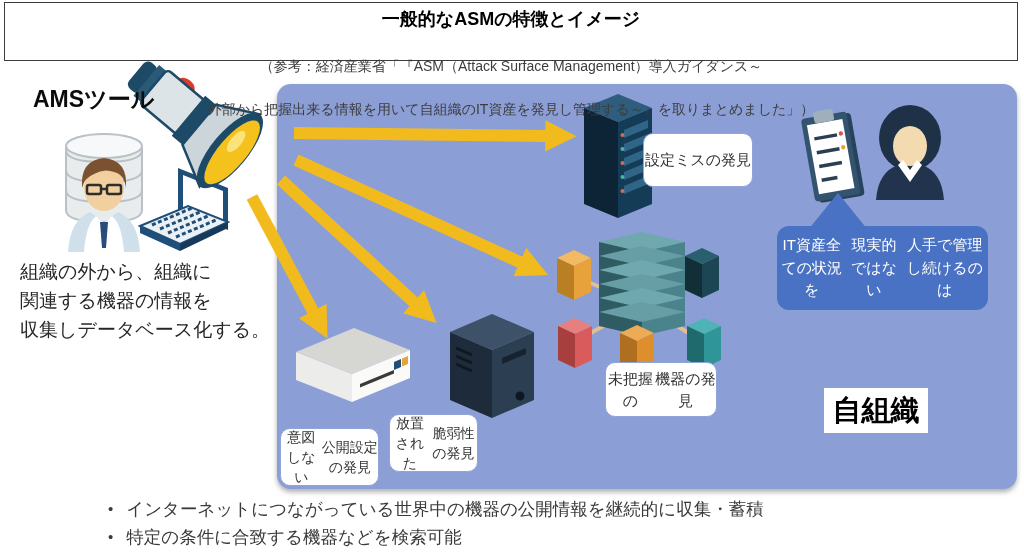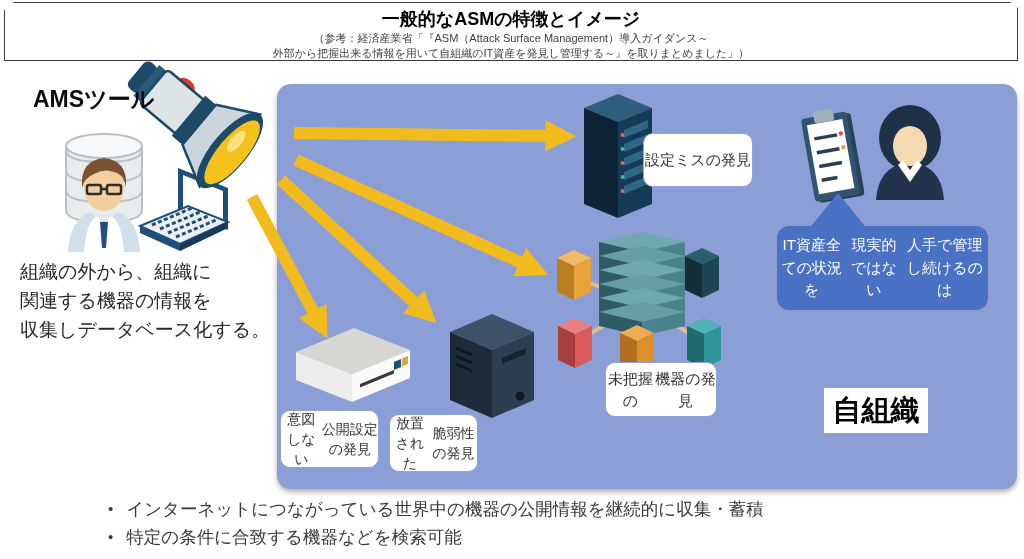--- a/index.html
+++ b/index.html
@@ -3,46 +3,46 @@
 <meta charset="utf-8">
 <style>
   :root{
     --panel-bg:#8C9ED6;
     --bubble:#4A72C4;
     --arrow:#F2BB1D;
     --callout-border:#8FA5D8;
   }
   *{margin:0;padding:0;box-sizing:border-box;}
   body{background:#fff;font-family:"Liberation Sans","DejaVu Sans",sans-serif;}
-  .stage{position:relative;width:1024px;height:559px;background:#fff;overflow:hidden;border-radius:24px;}
+  .stage{position:relative;width:1024px;height:559px;background:#fff;overflow:hidden;}
 
   
   .header{position:absolute;left:4px;top:2px;width:1014px;height:59px;
     border:1.6px solid #3c3c3c;background:#fff;text-align:center;z-index:10;}
   .header .title{margin-top:4px;font-size:18px;font-weight:bold;color:#000;}
-  .header .sub{font-size:11px;color:#3d3d3d;line-height:14.5px;}
+  .header .sub{font-size:14px;color:#3d3d3d;line-height:14.5px;margin-top:28px;}
 
   
   .panel{position:absolute;left:277px;top:84px;width:740px;height:405px;
     background:var(--panel-bg);border-radius:14px;
     box-shadow:0 3px 5px rgba(110,110,110,.55);z-index:1;}
 
   
   .tool-label{position:absolute;left:10px;top:84px;font-size:23px;font-weight:bold;
     color:#0b0b0b;z-index:8;margin-left:23px;}
   .desc{position:absolute;left:20px;top:257px;font-size:19px;line-height:29px;
     color:#262626;z-index:8;}
 
   
   .callout{position:absolute;background:#fff;border:1.6px solid var(--callout-border);
     border-radius:10px;display:flex;flex-direction:row;align-items:center;
     justify-content:center;text-align:center;color:#333;z-index:6;line-height:1.45;}
   .co-misconfig{left:643px;top:133px;width:110px;height:54px;font-size:15px;}
   .co-unknown{left:605px;top:362px;width:112px;height:55px;font-size:15px;}
-  .co-exposure{left:280px;top:410px;width:99px;height:58px;font-size:14px;}
+  .co-exposure{left:280px;top:428px;width:99px;height:58px;font-size:14px;}
   .co-vuln{left:389px;top:414px;width:89px;height:58px;font-size:14px;}
 
   
   .bubble{position:absolute;left:777px;top:226px;width:211px;height:84px;
     background:var(--bubble);border-radius:12px;display:flex;flex-direction:row;
     align-items:center;justify-content:center;color:#fff;font-size:15px;
     line-height:1.5;text-align:center;z-index:6;}
   .bubble-tail{position:absolute;left:806px;top:193px;z-index:5;}
   .bubble-tail polygon{fill:var(--bubble);}
 

